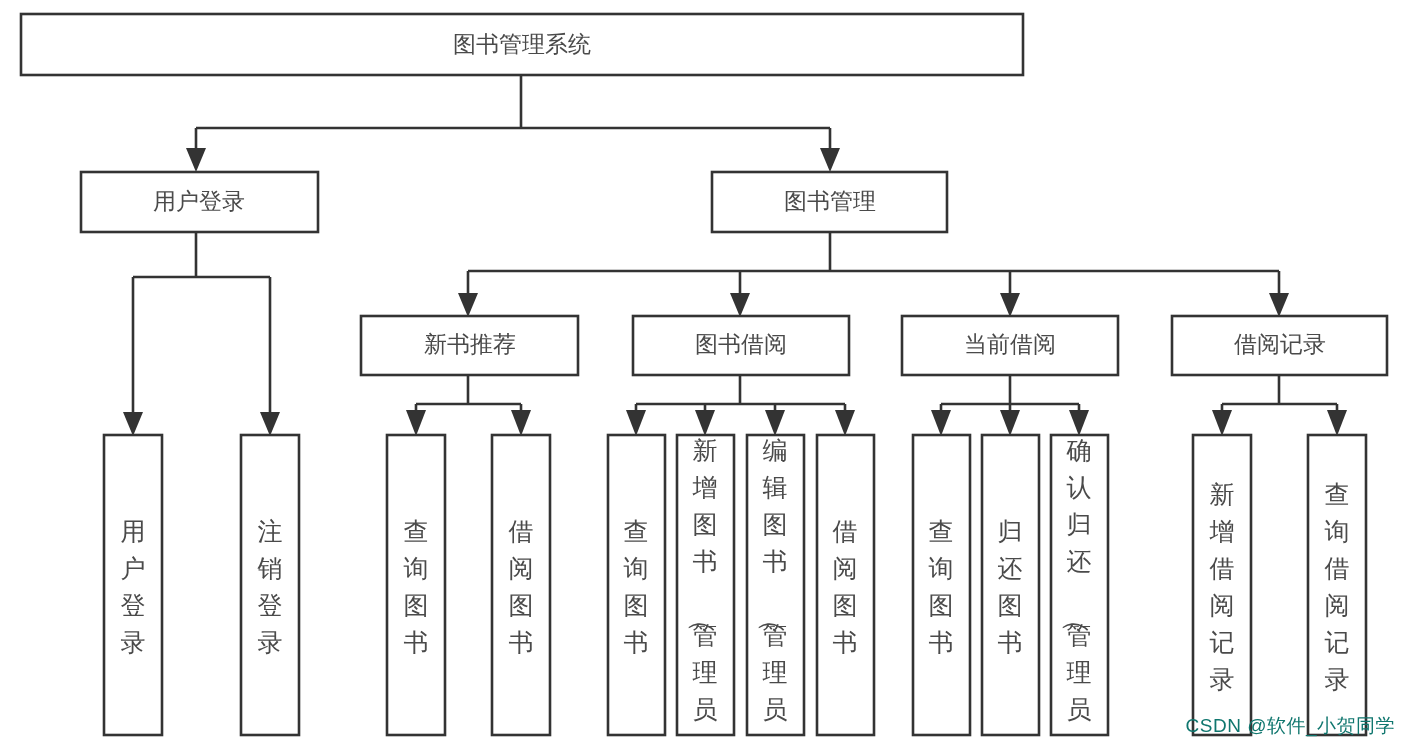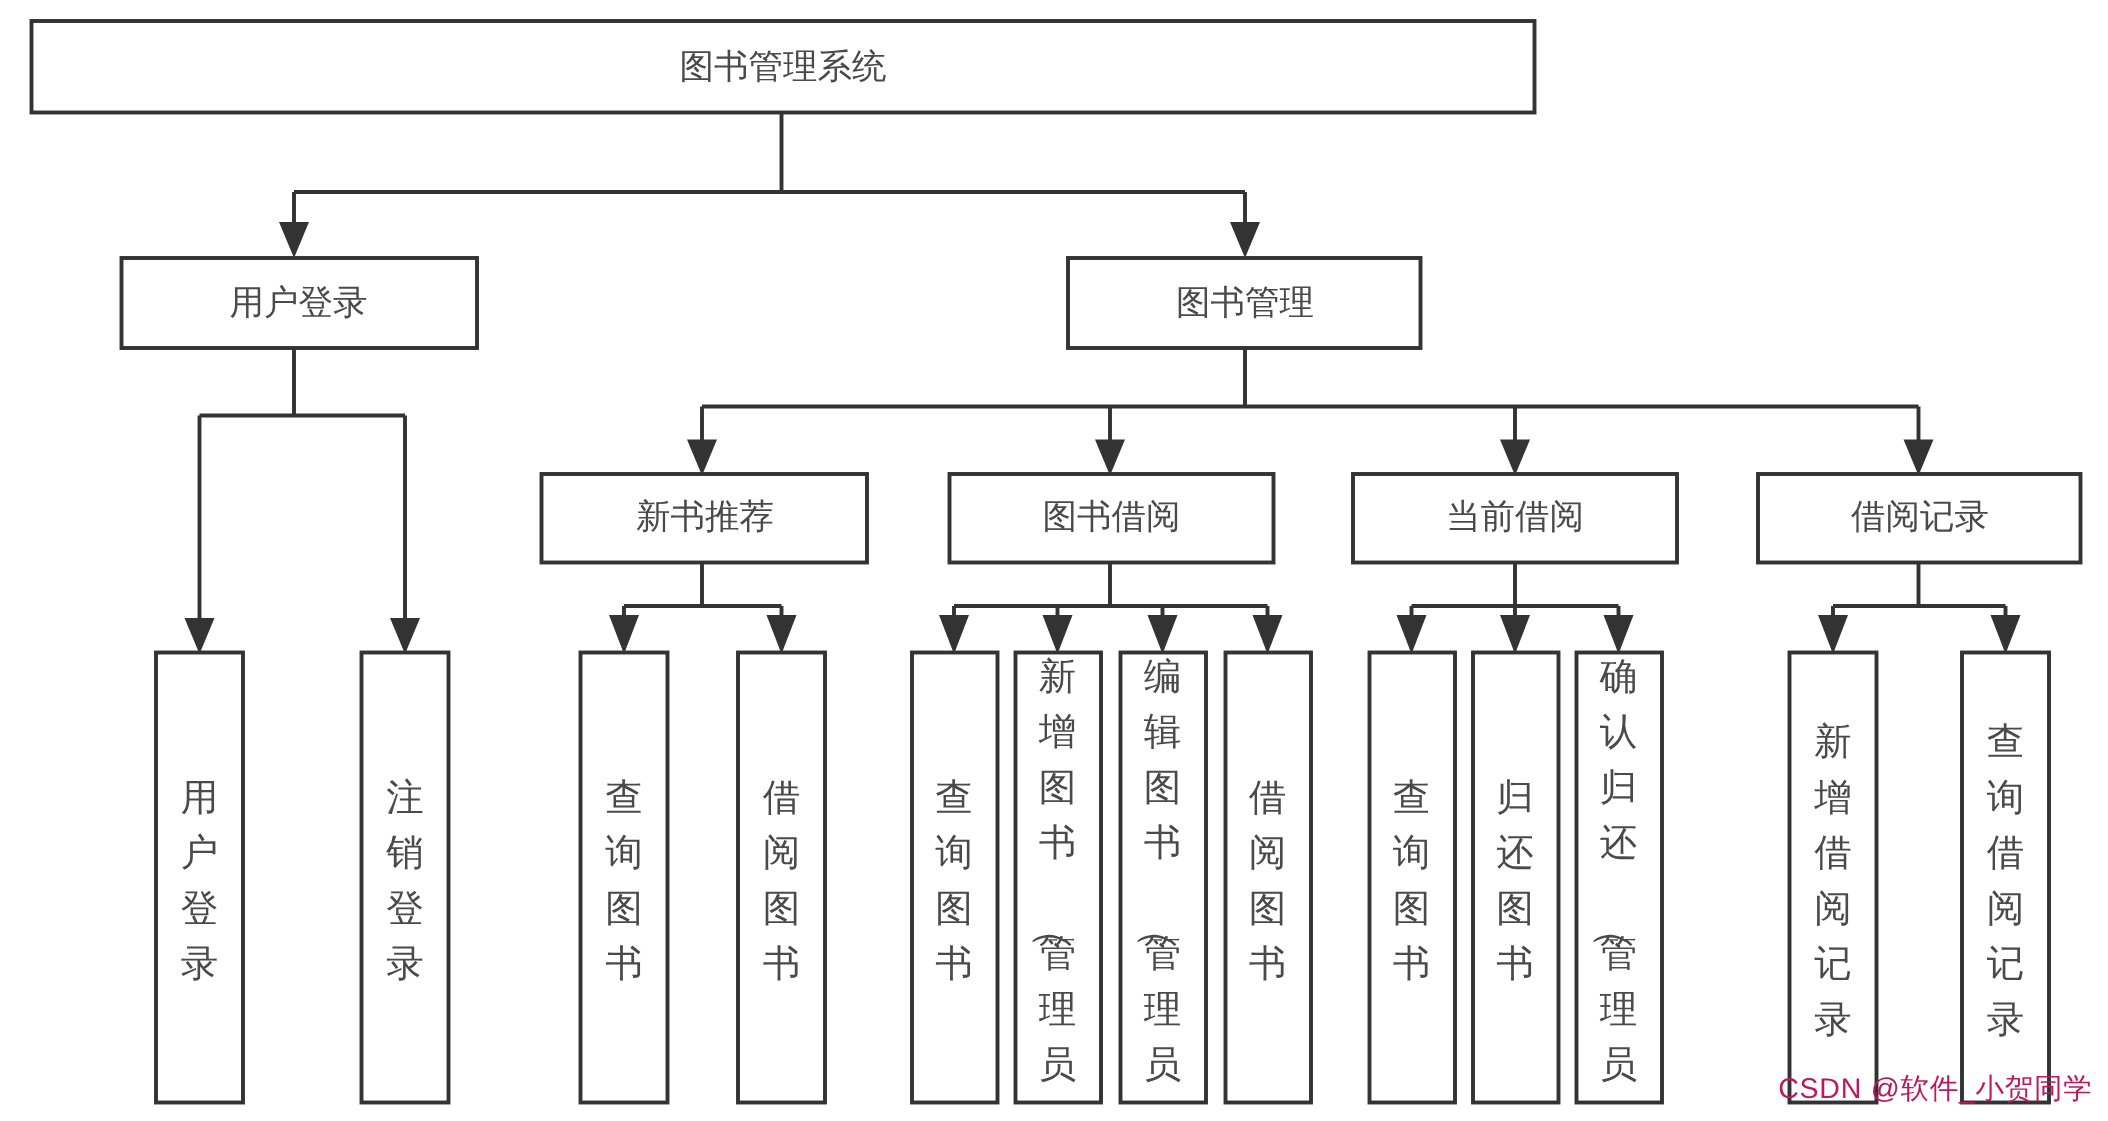--- a/index.html
+++ b/index.html
@@ -46,21 +46,21 @@
   .arrow-head {
     fill: #333333;
     stroke: none;
   }
   .watermark {
     position: absolute;
     right: 10px;
     bottom: 8px;
     font-family: "Liberation Sans", "DejaVu Sans", sans-serif;
     font-size: 19px;
-    color: #be185d;
+    color: #0f766e;
     white-space: nowrap;
     letter-spacing: 0.5px;
     pointer-events: none;
   }
 </style>
 </head>
 <body>
 
 <svg id="diagram" viewBox="0 0 1405 747">
 

